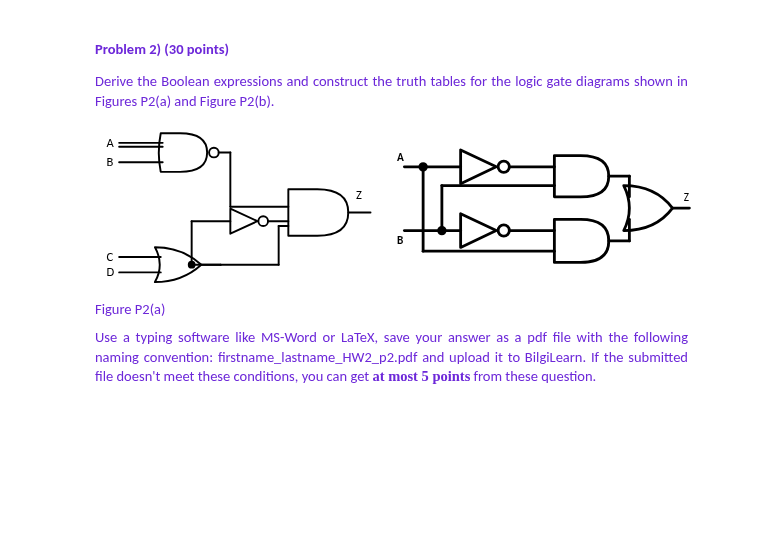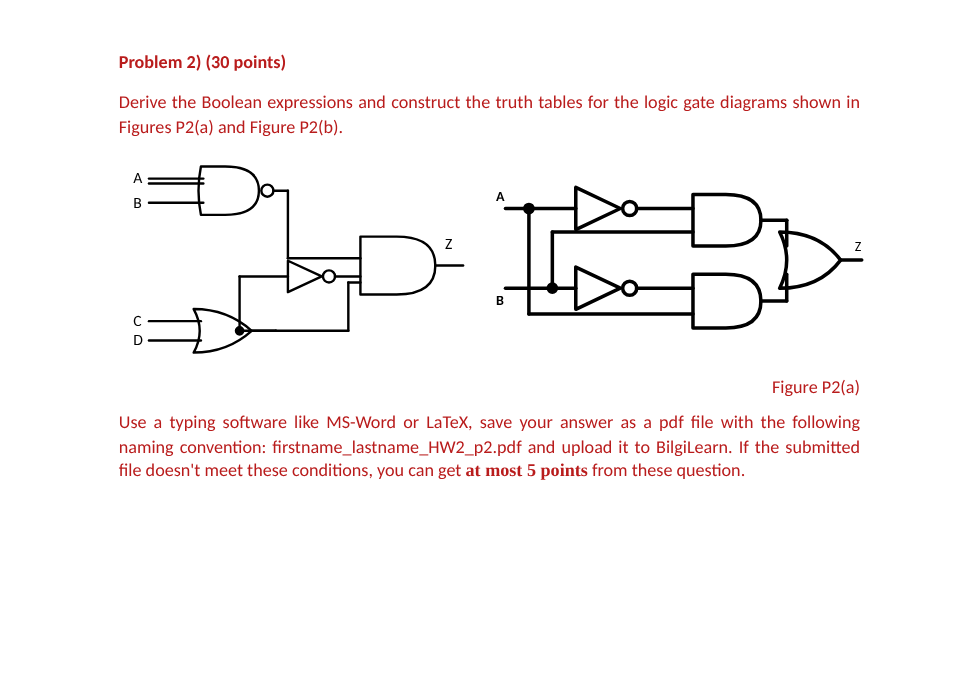--- a/index.html
+++ b/index.html
@@ -6,21 +6,21 @@
     margin: 0;
     padding: 0;
     background: #fff;
     font-family: Calibri, Arial, sans-serif;
     width: 768px;
     height: 551px;
     overflow: hidden;
   }
   .page {
     padding: 40px 80px 0 95px;
-    color: #b91c1c;
+    color: #6d28d9;
   }
   .heading {
     font-weight: 700;
     font-size: 14.5px;
     margin-bottom: 14px;
   }
   .prompt {
     font-size: 14.5px;
     line-height: 1.35;
     text-align: justify;
@@ -37,21 +37,21 @@
   .fig svg {
     display: block;
   }
   .captions {
     display: flex;
     margin-top: 4px;
     margin-bottom: 10px;
   }
   .captions .cap {
     flex: 1;
-    text-align: right;
+    text-align: left;
     font-size: 14.5px;
   }
   .instructions {
     font-size: 14.5px;
     line-height: 1.35;
     text-align: justify;
   }
   .instructions b {
     font-weight: 700;
     font-family: Liberation Serif, serif;

